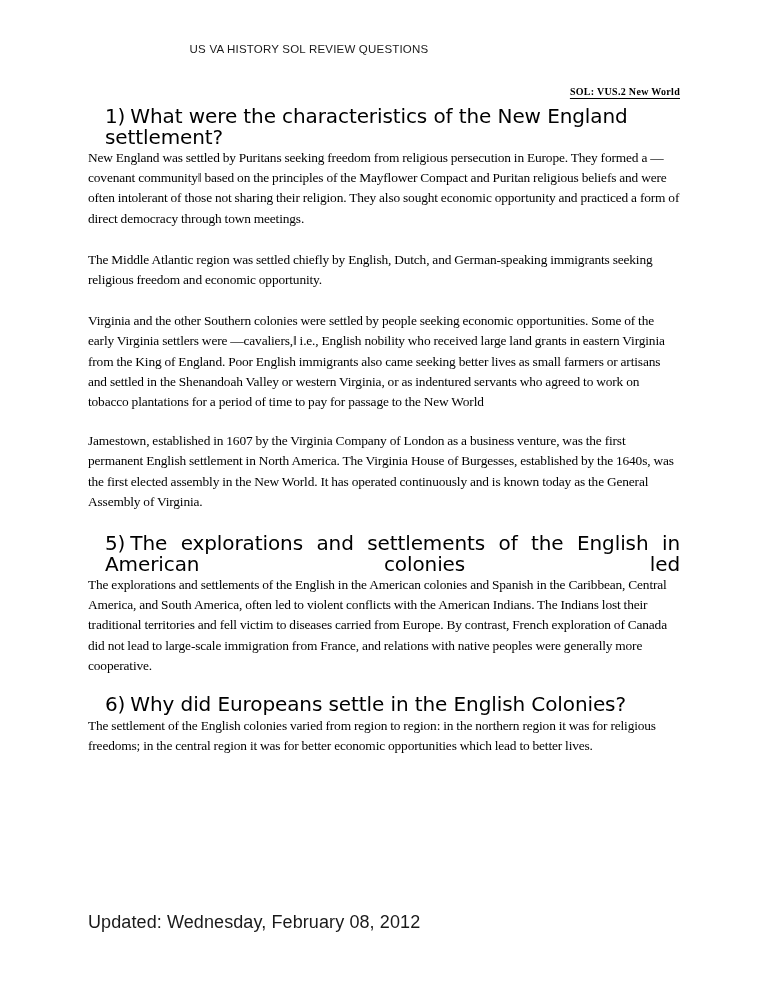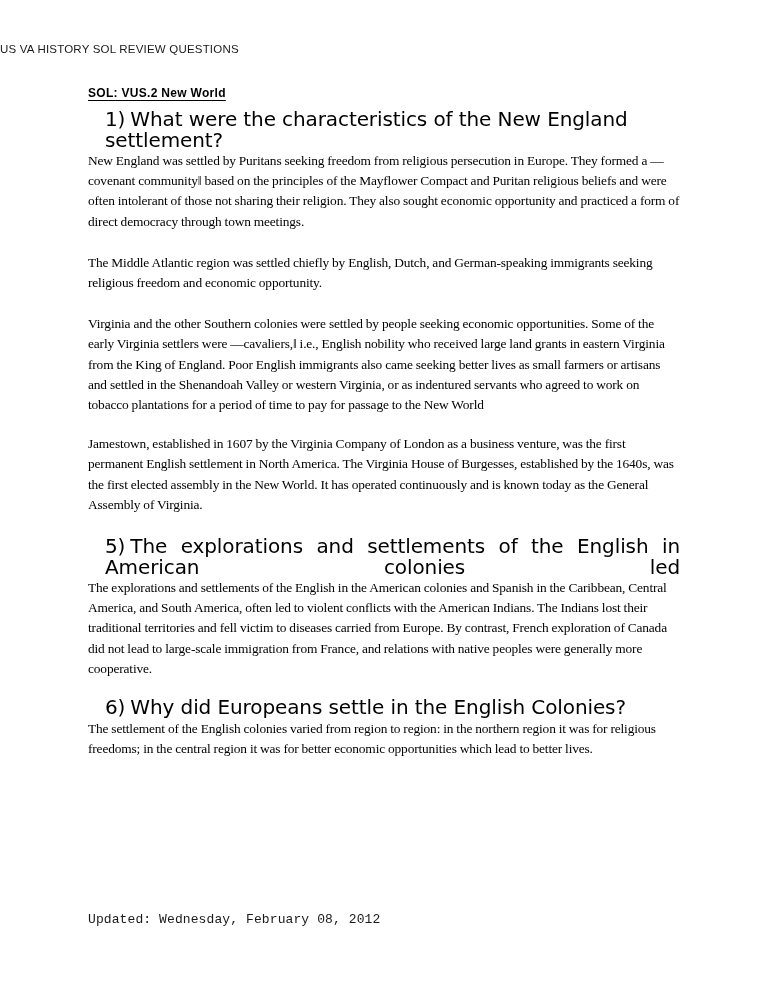--- a/index.html
+++ b/index.html
@@ -25,40 +25,41 @@
     height: 994px;
     background: #ffffff;
   }
 
   
   .doc-header {
     position: absolute;
     left: 0;
     top: 43px;
     width: 618px;
+    text-align: center;
     font-family: "Liberation Sans", sans-serif;
     font-size: 11.5px;
     letter-spacing: 0.2px;
     color: #1a1a1a;
   }
 
   
   .content {
     position: absolute;
     left: 88px;
     top: 86px;
     width: 592px;
   }
 
   
   .doc-title {
-    font-family: Liberation Sans, sans-serif;
-    font-size: 12px;
+    font-family: Liberation Serif, serif;
+    font-size: 10px;
     font-weight: bold;
-    text-align: left;
+    text-align: right;
     margin: 0 0 9px 0;
     letter-spacing: 0.3px;
   }
   .doc-title span.ul {
     text-decoration: underline;
     text-underline-offset: 3px;
   }
 
   .qa-block {
     margin-bottom: 2px;
@@ -105,22 +106,22 @@
   }
 
   .spacer-lg { height: 19px; }
   .spacer-md { height: 17px; }
   .spacer-sm { height: 16px; }
 
   .doc-footer {
     position: absolute;
     left: 88px;
     top: 912px;
-    font-family: Liberation Mono, monospace;
-    font-size: 13px;
+    font-family: Liberation Sans, sans-serif;
+    font-size: 18px;
     color: #1a1a1a;
     letter-spacing: 0.1px;
   }
 </style>
 </head>
 <body>
 
 <div class="page">
 
   <div class="doc-header">US VA HISTORY SOL REVIEW QUESTIONS</div>

